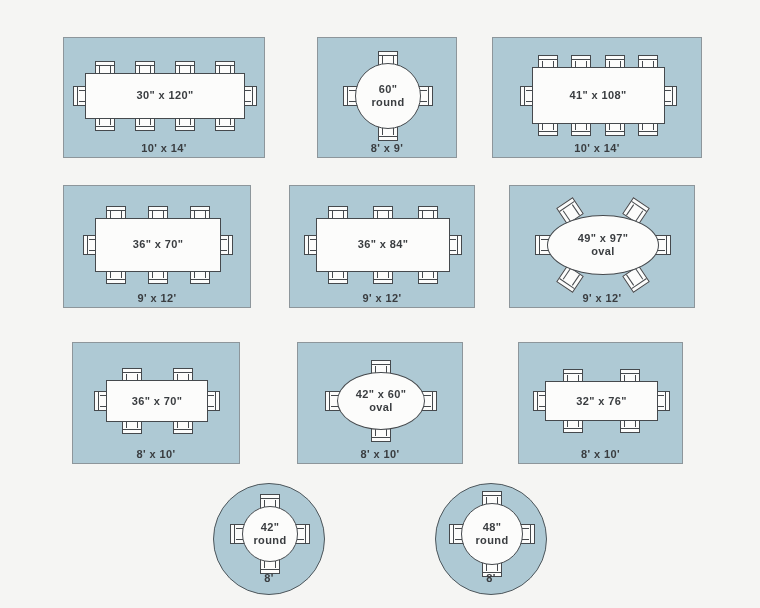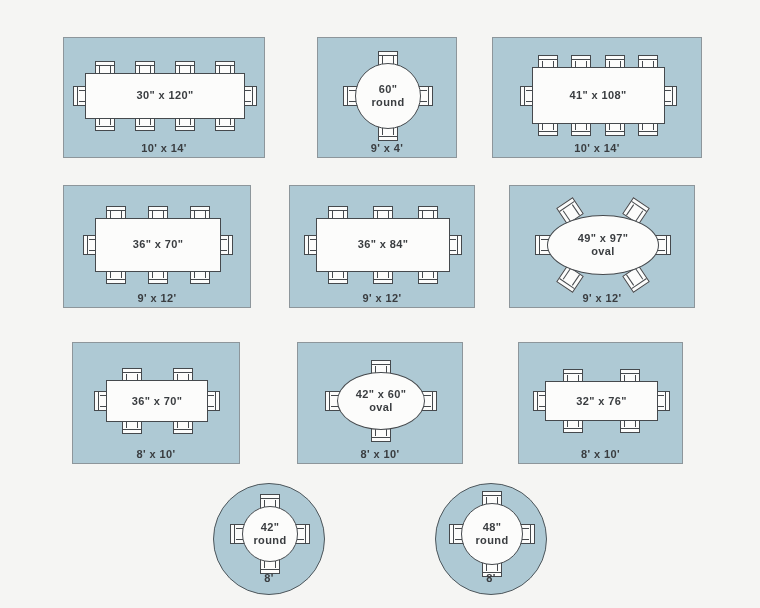--- a/index.html
+++ b/index.html
@@ -148,21 +148,21 @@
       </div>
       <div class="chair" style="left: 95px; top: 47.5px; transform: rotate(90deg);">
         <div class="back"></div>
         <div class="arm-l"></div>
         <div class="arm-r"></div>
       </div>
       <div class="table table-round" style="left: 37px; top: 24.5px; width: 66px; height: 66px;">
         <div class="line">60"</div>
         <div class="line">round</div>
       </div>
-      <div class="rug-label">9' x 4'</div>
+      <div class="rug-label">8' x 9'</div>
     </div>
     <div class="rug" style="left: 492px; top: 37px; width: 210px; height: 121px;">
       <div class="chair" style="left: 45.125px; top: 17px;">
         <div class="back"></div>
         <div class="arm-l"></div>
         <div class="arm-r"></div>
       </div>
       <div class="chair" style="left: 78.375px; top: 17px;">
         <div class="back"></div>
         <div class="arm-l"></div>

